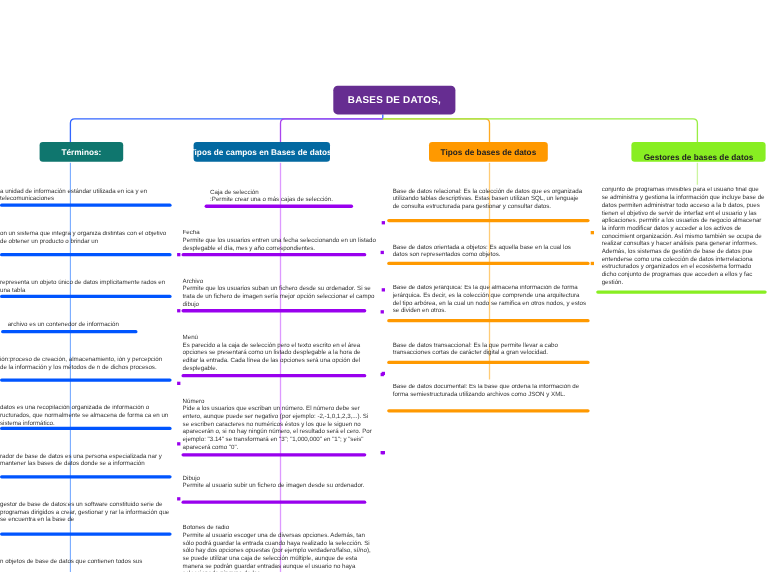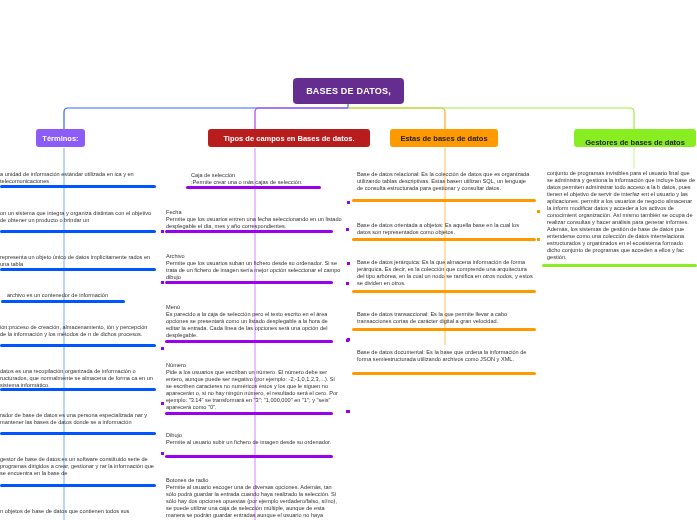--- a/index.html
+++ b/index.html
@@ -4,21 +4,21 @@
   <style>
     html, body { margin: 0; padding: 0; }
     body {
       width: 697px; height: 520px; overflow: hidden; position: relative;
       background: #ffffff;
       font-family: "Liberation Sans", "DejaVu Sans", sans-serif;
     }
     #canvas { position: absolute; left: 0; top: 0; width: 697px; height: 520px; }
     svg.links { position: absolute; left: 0; top: 0; width: 697px; height: 520px; pointer-events: none; }
     .root {
-      position: absolute; left: 293px; top: 78px; width: 111px; height: 26px;
+      position: absolute; left: 303px; top: 78px; width: 111px; height: 26px;
       background: #662d91; color: #fff; border-radius: 4px;
       font-weight: bold; font-size: 9px; display: flex; align-items: center; justify-content: center;
       letter-spacing: 0.2px;
     }
     .branch {
       position: absolute; height: 18px; border-radius: 3px;
       font-weight: bold; font-size: 7.5px; display: flex; align-items: center; justify-content: center;
       white-space: nowrap;
     }
     .leaf {
@@ -49,28 +49,28 @@
 
     <path d="M445 148 L445 345" stroke="#ffcc77" stroke-width="1.2" fill="none"></path>
 
     <path d="M634 148 L634 168" stroke="#ccf5a0" stroke-width="1.2" fill="none"></path>
   </svg>
 
   <div class="root">
     <span>BASES DE DATOS,</span>
   </div>
 
-  <div class="branch" style="left:36px; top:129px; width:49px; background:#8b5cf6; color:#fff;">
+  <div class="branch" style="left:36px; top:129px; width:76px; background:#0f766e; color:#fff;">
     <span>Términos:</span>
   </div>
-  <div class="branch" style="left:176px; top:129px; width:162px; background:#b91c1c; color:#fff;margin-left:32px;">
+  <div class="branch" style="left:176px; top:129px; width:124px; background:#0369a1; color:#fff;">
     <span>Tipos de campos en Bases de datos.</span>
   </div>
   <div class="branch" style="left:390px; top:129px; width:108px; background:#ff9900; color:#222;">
-    <span>Estas de bases de datos</span>
+    <span>Tipos de bases de datos</span>
   </div>
   <div class="branch" style="left:574px; top:129px; width:122px; background:#88ee22; color:#222;align-items:flex-end;">
     <span>Gestores de bases de datos</span>
   </div>
 
   <div class="leaf" style="left:0; top:171px; width:155px;">
     <span>a unidad de información estándar utilizada en ica y en telecomunicaciones</span>
   </div>
   <div class="uline" style="left:0; top:185px; width:156px; background:#0055ff;"></div>
 

